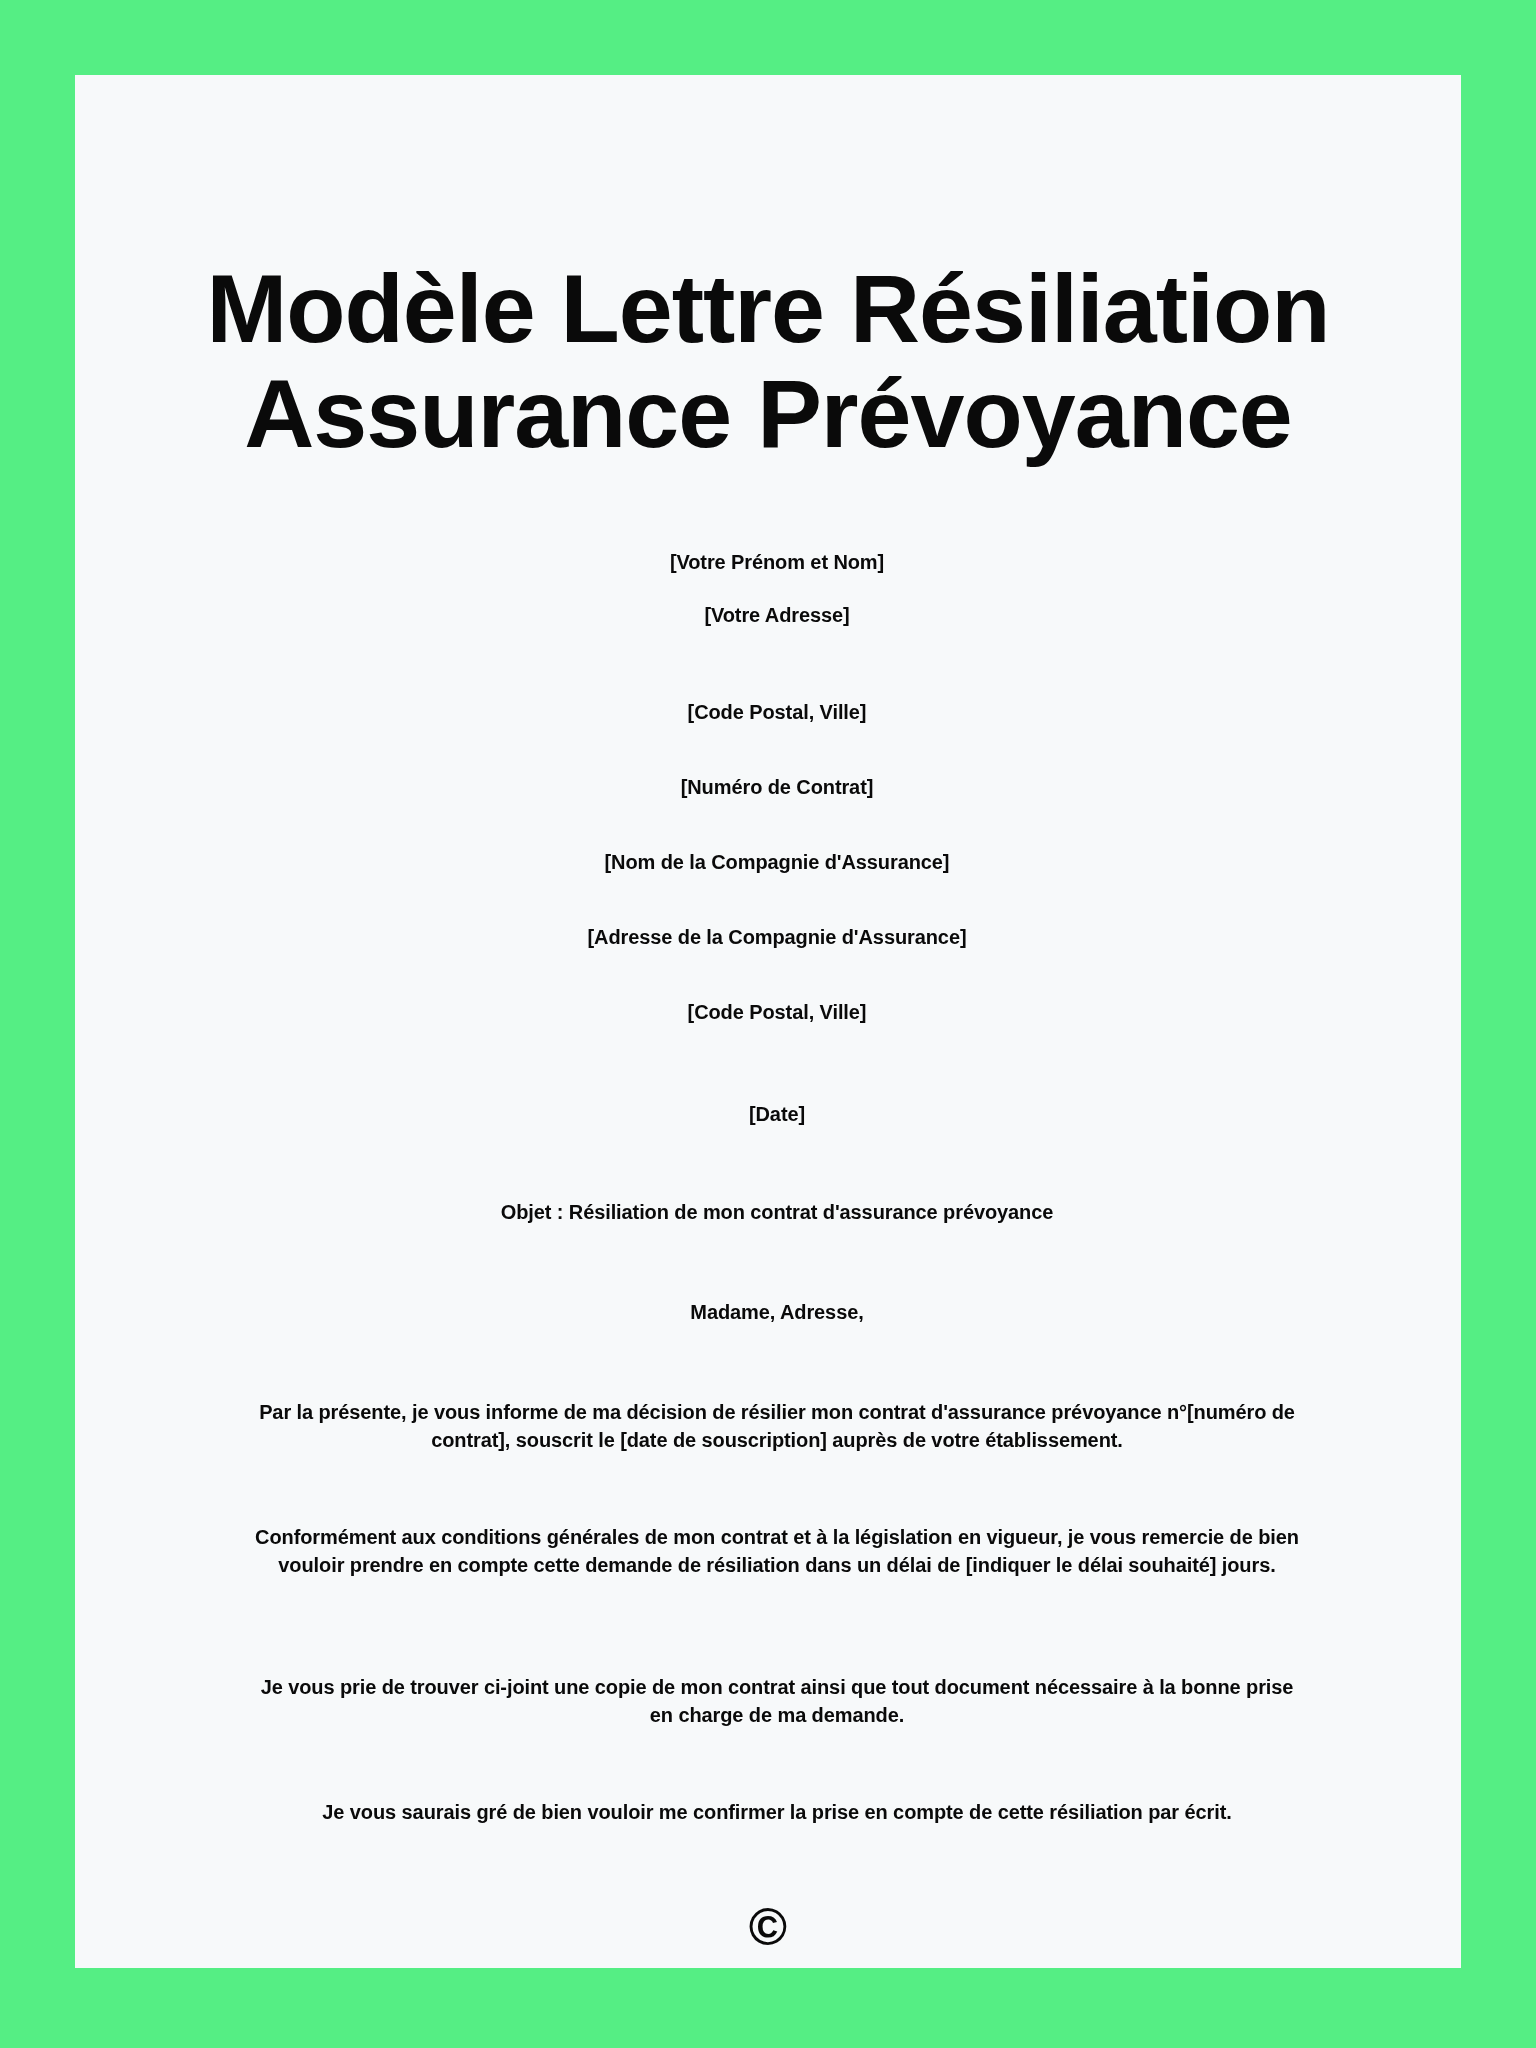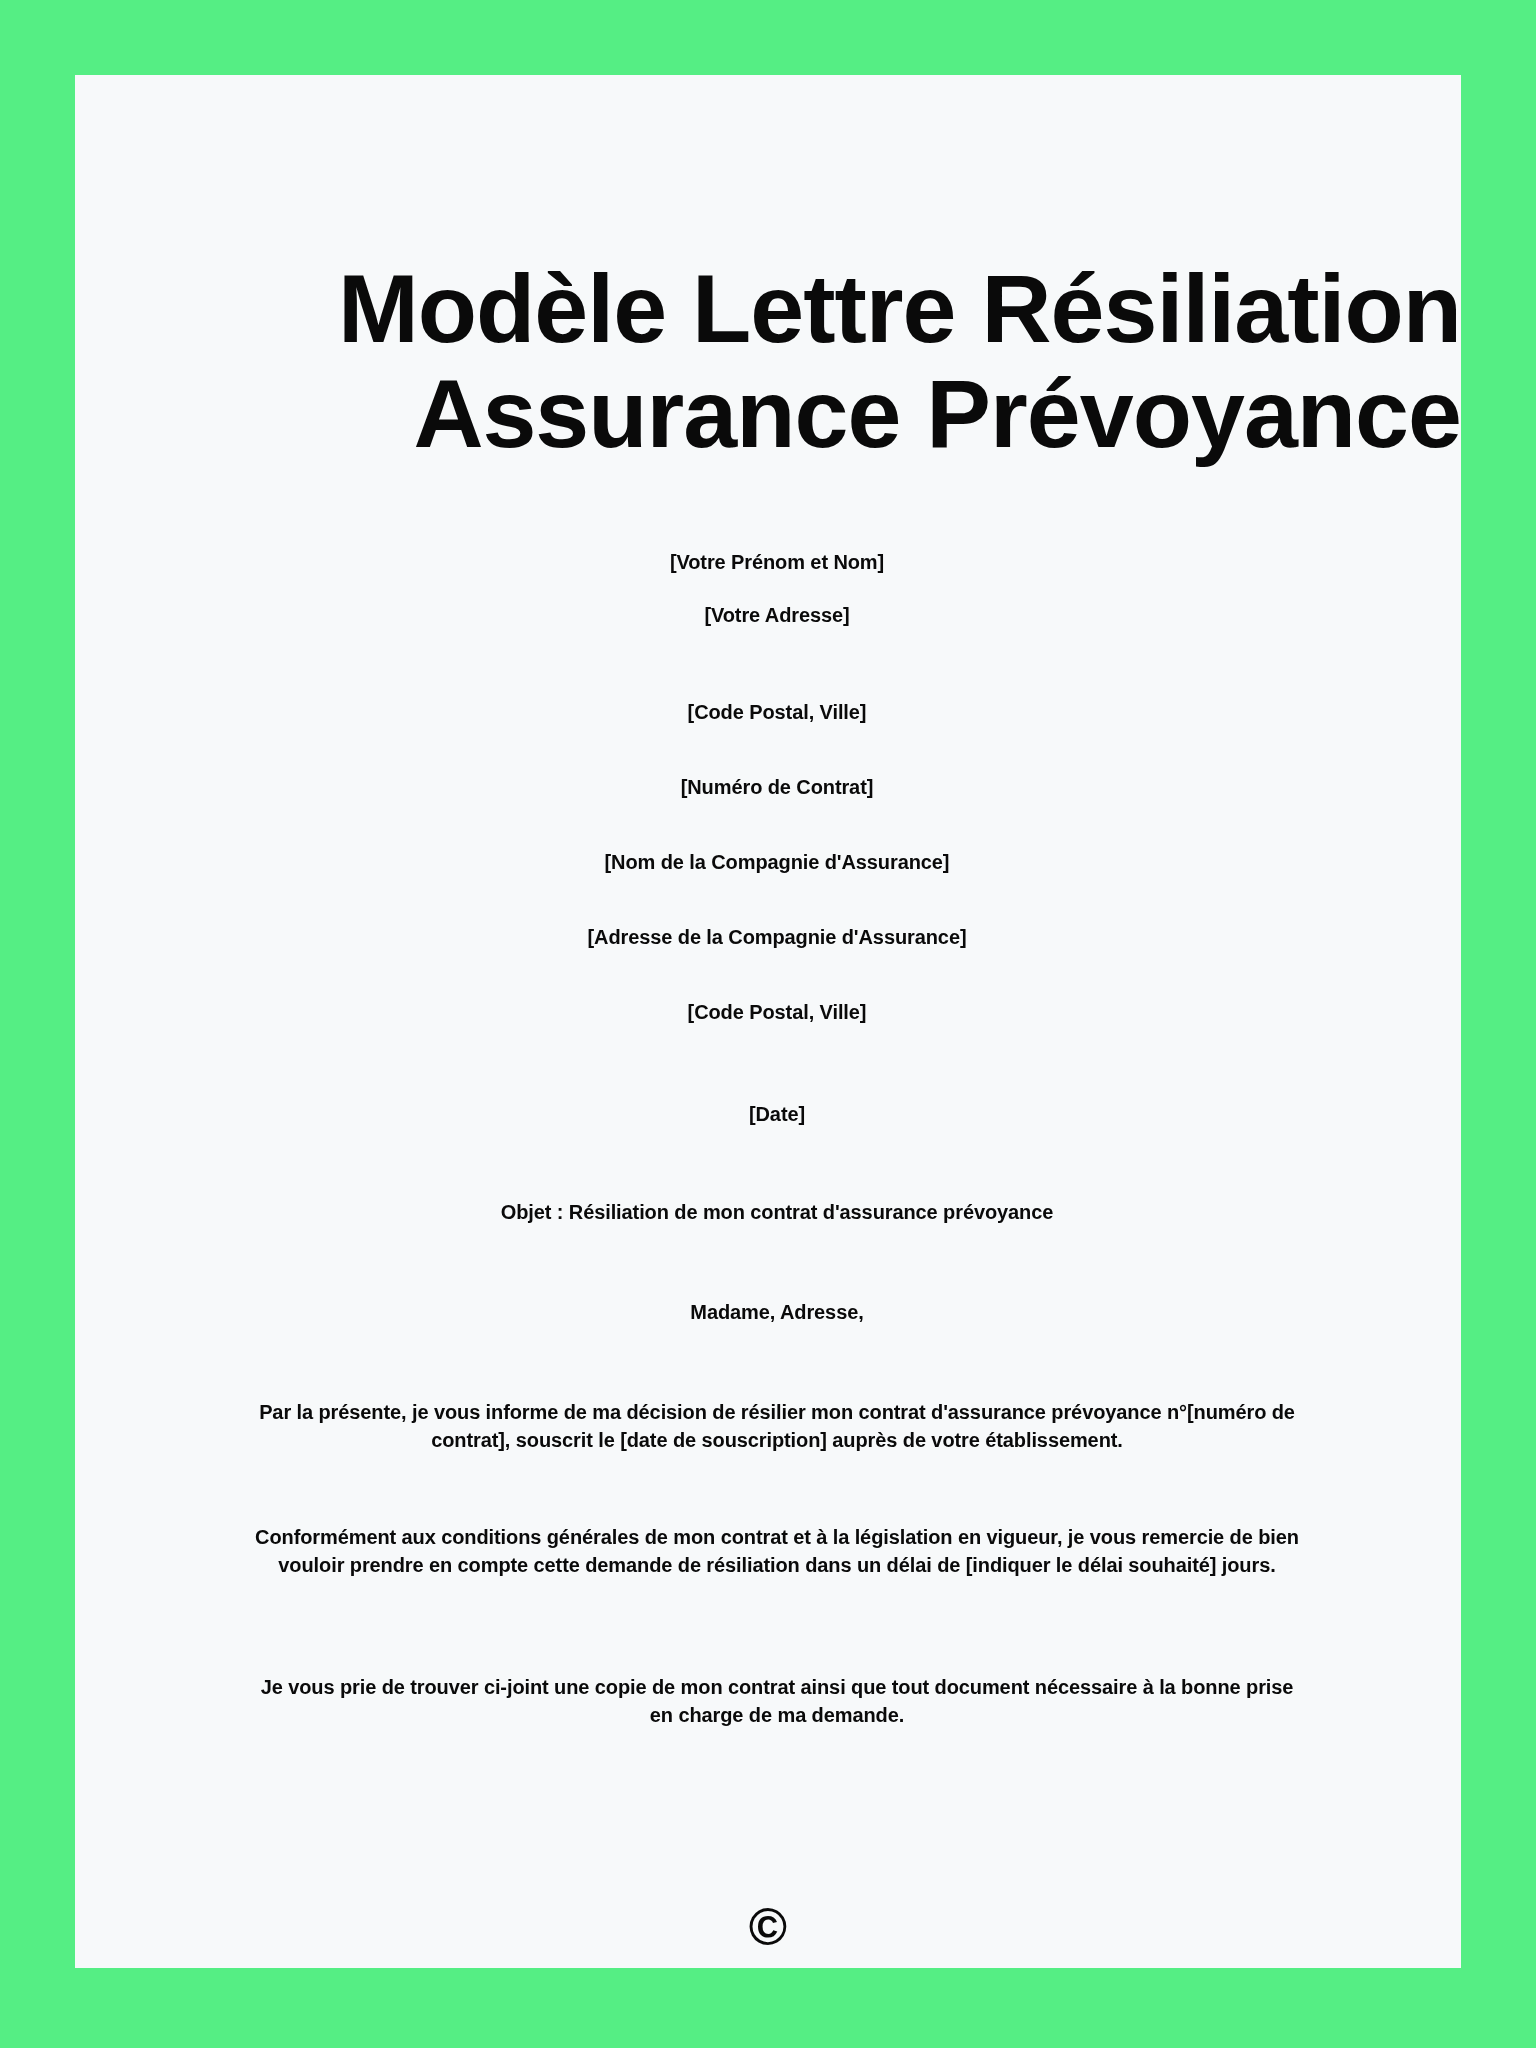--- a/index.html
+++ b/index.html
@@ -21,21 +21,21 @@
     position:absolute;
     left:75px;top:75px;
     width:1386px;height:1893px;
     background:var(--paper);
   }
   .title{
     position:absolute;
     top:181px;left:0;
     width:100%;
     margin:0;
-    text-align:right;
+    text-align:center;
     font-weight:bold;
     font-size:97px;
     line-height:105px;
     letter-spacing:-1px;
     color:var(--ink);
   }
   .line,.para{
     position:absolute;
     left:172px;
     width:1060px;
@@ -77,16 +77,17 @@
 
   <p class="line" style="top:1025px">[Date]</p>
 
   <p class="line" style="top:1123px">Objet : Résiliation de mon contrat d'assurance prévoyance</p>
 
   <p class="line" style="top:1223px">Madame, Adresse,</p>
 
   <p class="para" style="top:1323px">Par la présente, je vous informe de ma décision de résilier mon contrat d'assurance prévoyance n°[numéro de contrat], souscrit le [date de souscription] auprès de votre établissement.</p>
   <p class="para" style="top:1448px">Conformément aux conditions générales de mon contrat et à la législation en vigueur, je vous remercie de bien vouloir prendre en compte cette demande de résiliation dans un délai de [indiquer le délai souhaité] jours.</p>
   <p class="para" style="top:1598px">Je vous prie de trouver ci-joint une copie de mon contrat ainsi que tout document nécessaire à la bonne prise en charge de ma demande.</p>
+  <p class="para" style="top:1723px">Je vous saurais gré de bien vouloir me confirmer la prise en compte de cette résiliation par écrit.</p>
 
   <div class="copyright">©</div>
 
 </div>
 
 </body></html>

